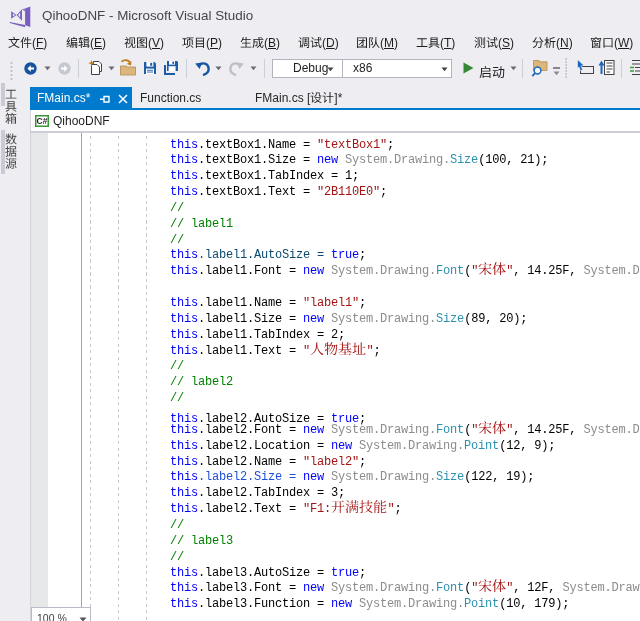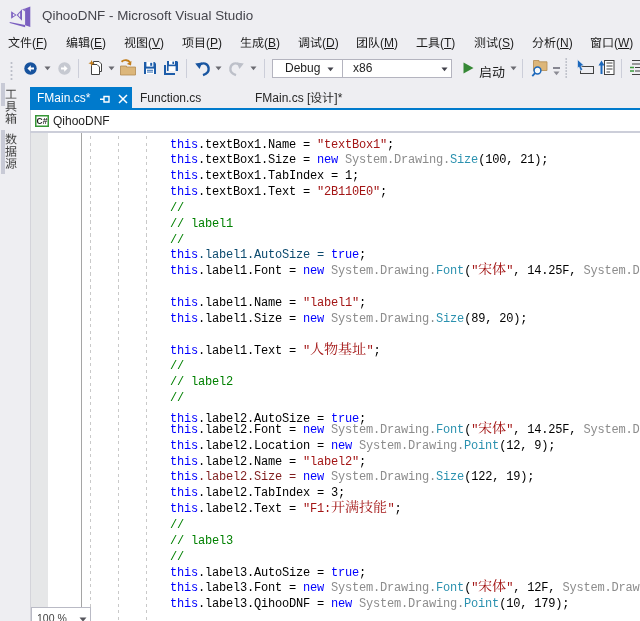--- a/index.html
+++ b/index.html
@@ -170,21 +170,21 @@
     <path d="M0.5 0.5 L6.5 0.5 L3.5 4.2 Z" fill="#6a6a71"></path>
   </svg>
 <svg class="abs" style="left:228px;top:61px" width="16" height="16" viewBox="0 0 16 16">
 <path d="M12 4.2 C8 0.8 3 2.6 2.4 7 C1.9 10.8 4.5 13 8 14.2" fill="none" stroke="#bdc0c9" stroke-width="2.4"></path>
 <path d="M15.8 2.6 L8.8 1.4 L11.4 8 Z" fill="#bdc0c9"></path>
   </svg>
 <svg class="abs" style="left:250px;top:66px" width="7" height="5">
     <path d="M0.5 0.5 L6.5 0.5 L3.5 4.2 Z" fill="#6a6a71"></path>
   </svg>
 <div class="abs" style="left:264px;top:59px;width:1px;height:19px;background:#ccced9"></div>
-<div class="abs" style="left:272px;top:59px;width:88px;height:19px;background:#fff;border:1px solid #b4b4bf;font-size:12px;color:#1e1e1e;line-height:17px;padding-left:12px">Debug</div>
+<div class="abs" style="left:272px;top:59px;width:88px;height:19px;background:#fff;border:1px solid #b4b4bf;font-size:12px;color:#1e1e1e;line-height:17px;padding-left:20px">Debug</div>
 <svg class="abs" style="left:327px;top:67px" width="7" height="5">
     <path d="M0.5 0.5 L6.5 0.5 L3.5 4.2 Z" fill="#41414a"></path>
   </svg>
 <div class="abs" style="left:342px;top:59px;width:110px;height:19px;background:#fff;border:1px solid #b4b4bf;font-size:12px;color:#1e1e1e;line-height:17px;padding-left:10px">x86</div>
 <svg class="abs" style="left:441px;top:67px" width="7" height="5">
     <path d="M0.5 0.5 L6.5 0.5 L3.5 4.2 Z" fill="#41414a"></path>
   </svg>
 <svg class="abs" style="left:463px;top:62px" width="11" height="12">
     <path d="M0.5 0.5 L10.5 6 L0.5 11.5 Z" fill="#368836"></path>
   </svg>
@@ -277,57 +277,58 @@
     <div class="cl" style="top:215.8px"><span style="color:#008000">// label1</span></div>
     <div class="cl" style="top:231.6px"><span style="color:#008000">//</span></div>
     <div class="cl" style="top:247.4px"><span style="color:#0000ff">this</span><span style="color:#0c4a6e">.label1.AutoSize = </span><span style="color:#0000ff">true</span><span style="color:#000000">;</span></div>
     <div class="cl" style="top:263.3px"><span style="color:#0000ff">this</span><span style="color:#000000">.label1.Font = </span><span style="color:#0000ff">new</span><span style="color:#000000"> </span><span style="color:#8c8c8c">System.Drawing.</span><span style="color:#2b91af">Font</span><span style="color:#000000">(</span><span style="color:#a31515">"</span><svg style="vertical-align:baseline" width="14.1" height="5" viewBox="0 -5 14.1 5" fill="#a31515">
         <use href="#gs14_1_5b8b" x="0.00"></use>
       </svg><svg style="vertical-align:baseline" width="14.1" height="5" viewBox="0 -5 14.1 5" fill="#a31515">
         <use href="#gs14_1_4f53" x="0.00"></use>
       </svg><span style="color:#a31515">"</span><span style="color:#000000">, 14.25F, </span><span style="color:#8c8c8c">System.Drawing.</span></div>
     <div class="cl" style="top:295.0px"><span style="color:#0000ff">this</span><span style="color:#000000">.label1.Name = </span><span style="color:#a31515">"label1"</span><span style="color:#000000">;</span></div>
     <div class="cl" style="top:310.9px"><span style="color:#0000ff">this</span><span style="color:#000000">.label1.Size = </span><span style="color:#0000ff">new</span><span style="color:#000000"> </span><span style="color:#8c8c8c">System.Drawing.</span><span style="color:#2b91af">Size</span><span style="color:#000000">(89, 20);</span></div>
+    <div class="cl" style="top:326.7px"><span style="color:#0000ff">this</span><span style="color:#000000">.label1.TabIndex = 2;</span></div>
     <div class="cl" style="top:342.5px"><span style="color:#0000ff">this</span><span style="color:#000000">.label1.Text = </span><span style="color:#a31515">"</span><svg style="vertical-align:baseline" width="14.1" height="5" viewBox="0 -5 14.1 5" fill="#a31515">
         <use href="#gs14_1_4eba" x="0.00"></use>
       </svg><svg style="vertical-align:baseline" width="14.1" height="5" viewBox="0 -5 14.1 5" fill="#a31515">
         <use href="#gs14_1_7269" x="0.00"></use>
       </svg><svg style="vertical-align:baseline" width="14.1" height="5" viewBox="0 -5 14.1 5" fill="#a31515">
         <use href="#gs14_1_57fa" x="0.00"></use>
       </svg><svg style="vertical-align:baseline" width="14.1" height="5" viewBox="0 -5 14.1 5" fill="#a31515">
         <use href="#gs14_1_5740" x="0.00"></use>
       </svg><span style="color:#a31515">"</span><span style="color:#000000">;</span></div>
     <div class="cl" style="top:358.4px"><span style="color:#008000">//</span></div>
     <div class="cl" style="top:374.2px"><span style="color:#008000">// label2</span></div>
     <div class="cl" style="top:390.1px"><span style="color:#008000">//</span></div>
     <div class="cl" style="top:411px"><span style="color:#0000ff">this</span><span style="color:#000000">.label2.AutoSize = </span><span style="color:#0000ff">true</span><span style="color:#000000">;</span></div>
     <div class="cl" style="top:421.8px"><span style="color:#0000ff">this</span><span style="color:#000000">.label2.Font = </span><span style="color:#0000ff">new</span><span style="color:#000000"> </span><span style="color:#8c8c8c">System.Drawing.</span><span style="color:#2b91af">Font</span><span style="color:#000000">(</span><span style="color:#a31515">"</span><svg style="vertical-align:baseline" width="14.1" height="5" viewBox="0 -5 14.1 5" fill="#a31515">
         <use href="#gs14_1_5b8b" x="0.00"></use>
       </svg><svg style="vertical-align:baseline" width="14.1" height="5" viewBox="0 -5 14.1 5" fill="#a31515">
         <use href="#gs14_1_4f53" x="0.00"></use>
       </svg><span style="color:#a31515">"</span><span style="color:#000000">, 14.25F, </span><span style="color:#8c8c8c">System.Drawing.</span></div>
     <div class="cl" style="top:437.6px"><span style="color:#0000ff">this</span><span style="color:#000000">.label2.Location = </span><span style="color:#0000ff">new</span><span style="color:#000000"> </span><span style="color:#8c8c8c">System.Drawing.</span><span style="color:#2b91af">Point</span><span style="color:#000000">(12, 9);</span></div>
     <div class="cl" style="top:453.5px"><span style="color:#0000ff">this</span><span style="color:#000000">.label2.Name = </span><span style="color:#a31515">"label2"</span><span style="color:#000000">;</span></div>
-    <div class="cl" style="top:469.3px"><span style="color:#0000ff">this</span><span style="color:#7f1d1d">.label2.Size = </span><span style="color:#0000ff">new</span><span style="color:#000000"> </span><span style="color:#8c8c8c">System.Drawing.</span><span style="color:#2b91af">Size</span><span style="color:#000000">(122, 19);</span></div>
+    <div class="cl" style="top:469.3px"><span style="color:#0000ff">this</span><span style="color:#1d4ed8">.label2.Size = </span><span style="color:#0000ff">new</span><span style="color:#000000"> </span><span style="color:#8c8c8c">System.Drawing.</span><span style="color:#2b91af">Size</span><span style="color:#000000">(122, 19);</span></div>
     <div class="cl" style="top:485.2px"><span style="color:#0000ff">this</span><span style="color:#000000">.label2.TabIndex = 3;</span></div>
     <div class="cl" style="top:501.1px"><span style="color:#0000ff">this</span><span style="color:#000000">.label2.Text = </span><span style="color:#a31515">"F1:</span><svg style="vertical-align:baseline" width="14.1" height="5" viewBox="0 -5 14.1 5" fill="#a31515">
         <use href="#gs14_1_5f00" x="0.00"></use>
       </svg><svg style="vertical-align:baseline" width="14.1" height="5" viewBox="0 -5 14.1 5" fill="#a31515">
         <use href="#gs14_1_6ee1" x="0.00"></use>
       </svg><svg style="vertical-align:baseline" width="14.1" height="5" viewBox="0 -5 14.1 5" fill="#a31515">
         <use href="#gs14_1_6280" x="0.00"></use>
       </svg><svg style="vertical-align:baseline" width="14.1" height="5" viewBox="0 -5 14.1 5" fill="#a31515">
         <use href="#gs14_1_80fd" x="0.00"></use>
       </svg><span style="color:#a31515">"</span><span style="color:#000000">;</span></div>
     <div class="cl" style="top:516.9px"><span style="color:#008000">//</span></div>
     <div class="cl" style="top:532.8px"><span style="color:#008000">// label3</span></div>
     <div class="cl" style="top:548.6px"><span style="color:#008000">//</span></div>
     <div class="cl" style="top:564.5px"><span style="color:#0000ff">this</span><span style="color:#000000">.label3.AutoSize = </span><span style="color:#0000ff">true</span><span style="color:#000000">;</span></div>
     <div class="cl" style="top:580.3px"><span style="color:#0000ff">this</span><span style="color:#000000">.label3.Font = </span><span style="color:#0000ff">new</span><span style="color:#000000"> </span><span style="color:#8c8c8c">System.Drawing.</span><span style="color:#2b91af">Font</span><span style="color:#000000">(</span><span style="color:#a31515">"</span><svg style="vertical-align:baseline" width="14.1" height="5" viewBox="0 -5 14.1 5" fill="#a31515">
         <use href="#gs14_1_5b8b" x="0.00"></use>
       </svg><svg style="vertical-align:baseline" width="14.1" height="5" viewBox="0 -5 14.1 5" fill="#a31515">
         <use href="#gs14_1_4f53" x="0.00"></use>
       </svg><span style="color:#a31515">"</span><span style="color:#000000">, 12F, </span><span style="color:#8c8c8c">System.Drawing.</span></div>
-    <div class="cl" style="top:596.1px"><span style="color:#0000ff">this</span><span style="color:#000000">.label3.QihooDNF = </span><span style="color:#0000ff">new</span><span style="color:#000000"> </span><span style="color:#8c8c8c">System.Drawing.</span><span style="color:#2b91af">Point</span><span style="color:#000000">(10, 179);</span></div>
+    <div class="cl" style="top:596.1px"><span style="color:#0000ff">this</span><span style="color:#000000">.label3.Function = </span><span style="color:#0000ff">new</span><span style="color:#000000"> </span><span style="color:#8c8c8c">System.Drawing.</span><span style="color:#2b91af">Point</span><span style="color:#000000">(10, 179);</span></div>
   </div>
 <div class="abs" style="left:31px;top:607px;width:60px;height:19px;background:#fff;border:1px solid #b9bac5;font-size:10.5px;color:#424242;line-height:21.5px;padding-left:5px">100 %</div>
 <svg class="abs" style="left:79px;top:617px" width="8" height="5">
     <path d="M0.5 0.5 L7.5 0.5 L4 4.6 Z" fill="#55555c"></path>
   </svg>
 </body></html>

